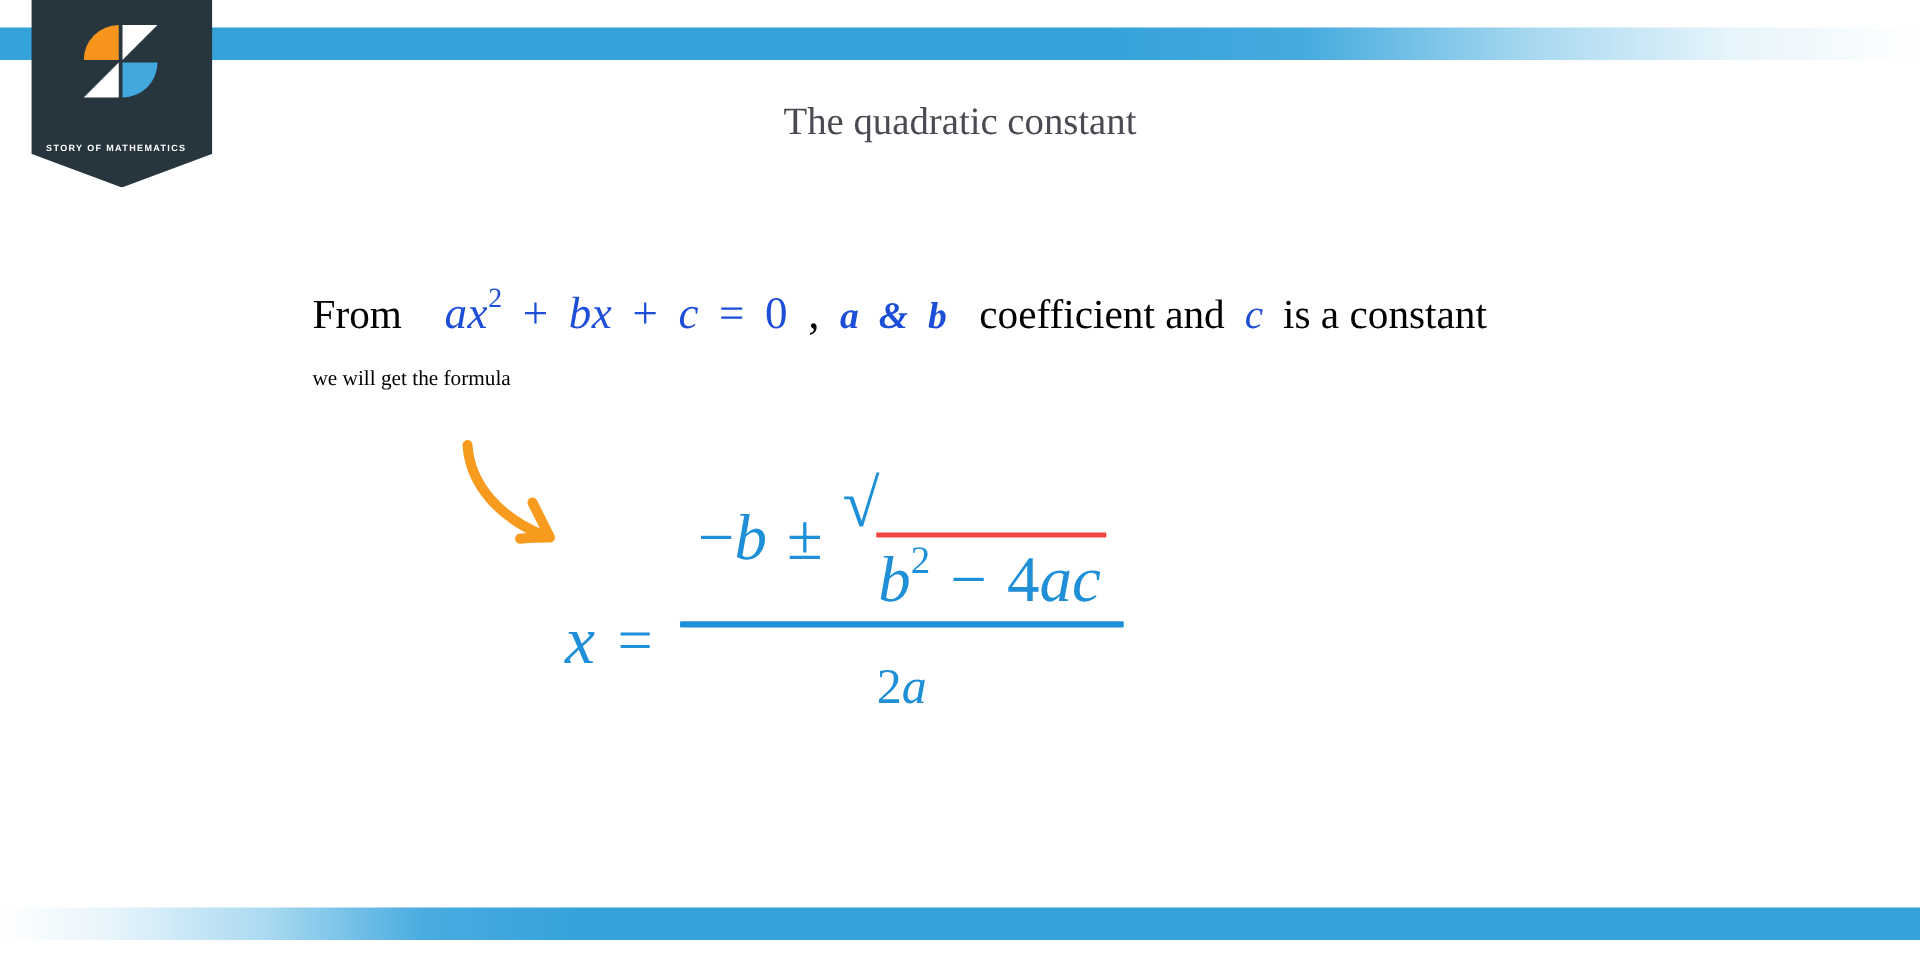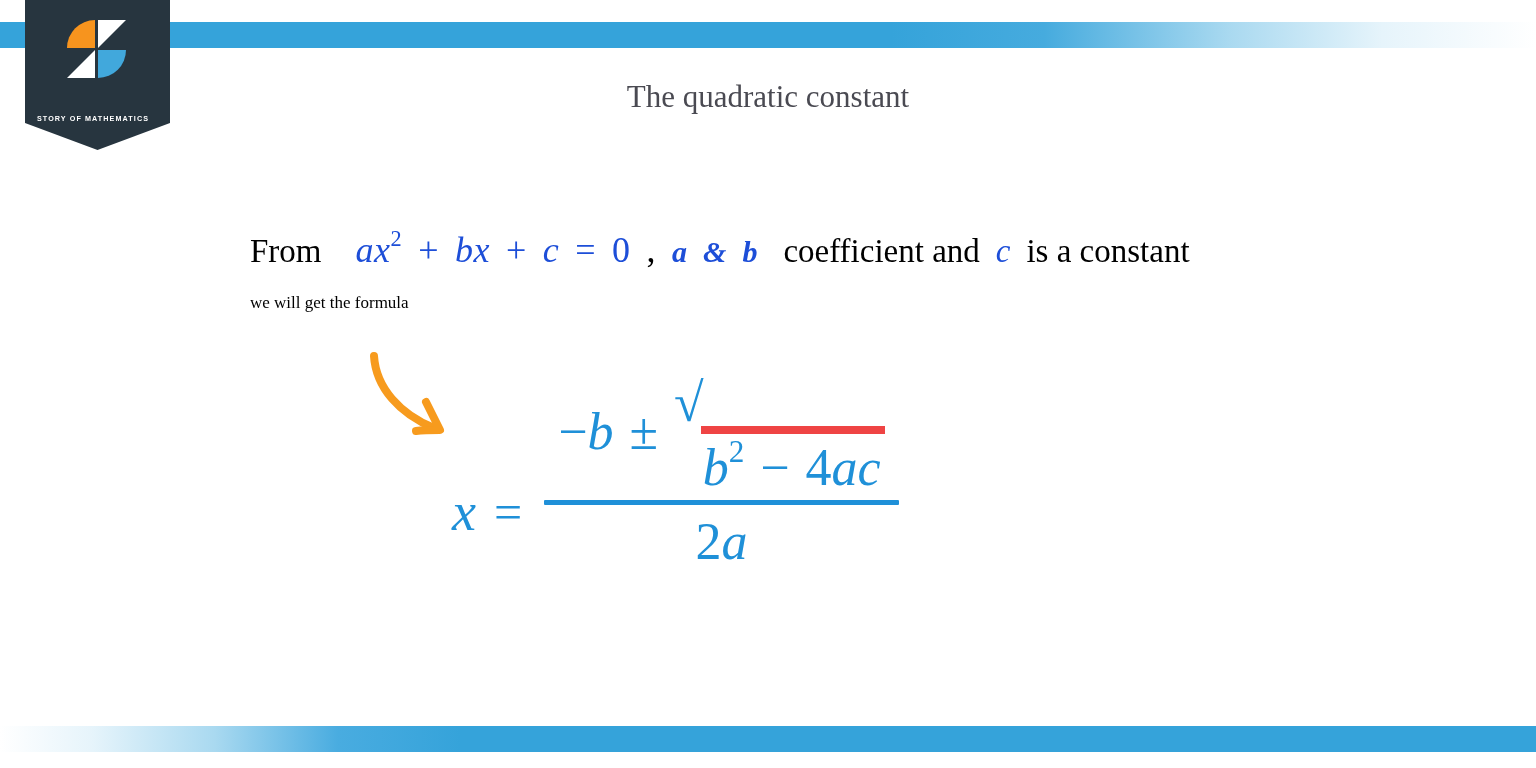--- a/index.html
+++ b/index.html
@@ -196,43 +196,43 @@
     padding: 0 14px 4px 14px;
     white-space: nowrap;
   }
   .frac .bar {
     width: 100%;
     height: 5px;
     background: #1f90d8;
     border-radius: 1px;
   }
   .frac .den {
-    font-size: 52px;
+    font-size: 40px;
     line-height: 1.25;
-    padding-top: 4px;
+    padding-top: 22px;
     font-style: italic;
   }
   .num .mi { font-style: italic; }
   .num sup { font-size: 0.6em; vertical-align: 0.74em; font-style: normal; }
 
   
   .radical {
     display: inline-flex;
     align-items: stretch;
     vertical-align: middle;
   }
   .radical .sign {
     font-size: 54px;
     line-height: 1;
     font-style: normal;
     position: relative;
     top: -2px;
   }
   .radical .radicand {
-    border-top: 8px solid #ef4444;
+    border-top: 4px solid #ef4444;
     padding: 1px 4px 0 2px;
     margin-left: -3px;
     line-height: 1.1;
     margin-top: 48px;
   }
 </style>
 </head>
 <body>
 
 <div id="top-bar"></div>

